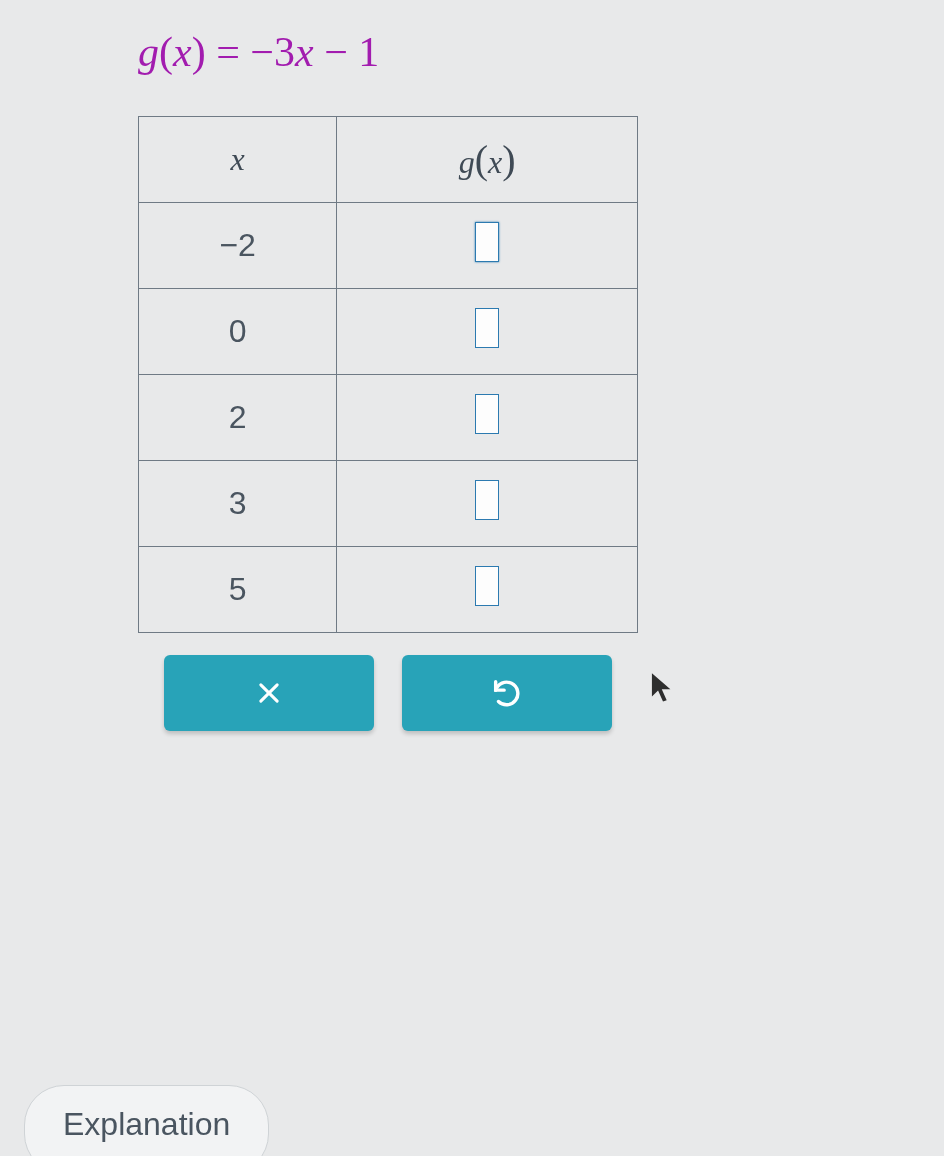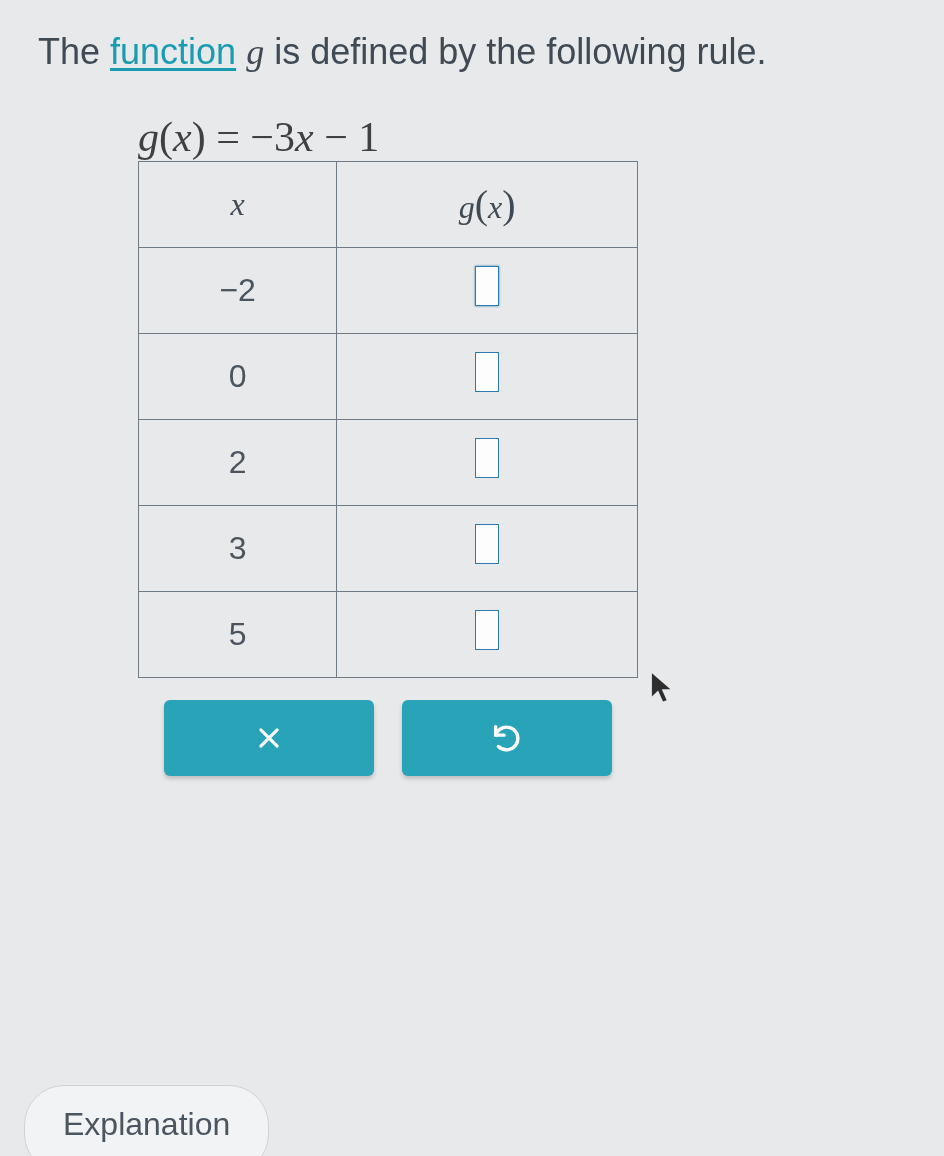--- a/index.html
+++ b/index.html
@@ -25,22 +25,23 @@
   .prompt-line .link {
     color: #1a9cb0;
     text-decoration: underline;
     text-decoration-color: #1a9cb0;
     text-underline-offset: 4px;
   }
   .prompt-line .ital { font-style: italic; font-family: 'Times New Roman', serif; }
   .equation {
     font-family: 'Times New Roman', serif;
     font-size: 42px;
-    color: #404040;
+    color: #a21caf;
     margin-left: 100px;
+    margin-bottom: 40px;
     font-style: italic;
   }
   .equation .rom { font-style: normal; }
   .instruction {
     font-size: 36px;
     color: #3f4a55;
     margin-bottom: 100px;
   }
   .table-wrap {
     margin-left: 100px;
@@ -112,23 +113,20 @@
     position: absolute;
     left: 650px;
     top: 672px;
   }
   .cursor svg { fill: #2e2e2e; }
 </style>
 </head>
 <body>
 
 <div class="content">
-  <div class="prompt-line">
-    <span>The </span><span class="link">function</span><span> </span><span class="ital">g</span><span> is defined by the following rule.</span>
-  </div>
 
   <div class="equation">
     <span>g</span><span class="rom">(</span><span>x</span><span class="rom">)</span><span class="rom"> = </span><span class="rom">−3</span><span>x</span><span class="rom"> − 1</span>
   </div>
 
 
   <div class="table-wrap">
     <table class="func">
       <tbody>
           <tr>

